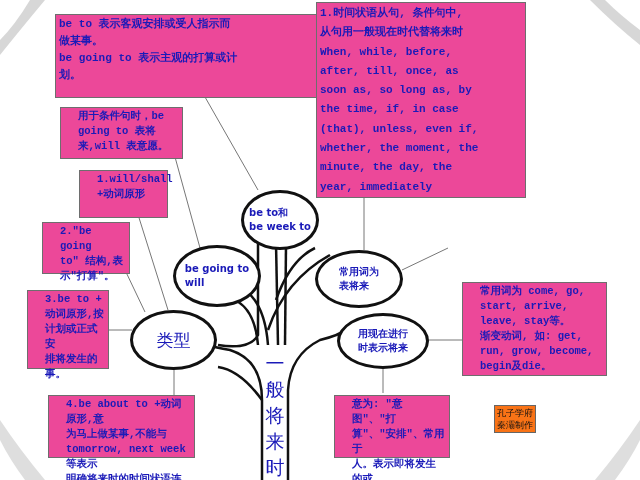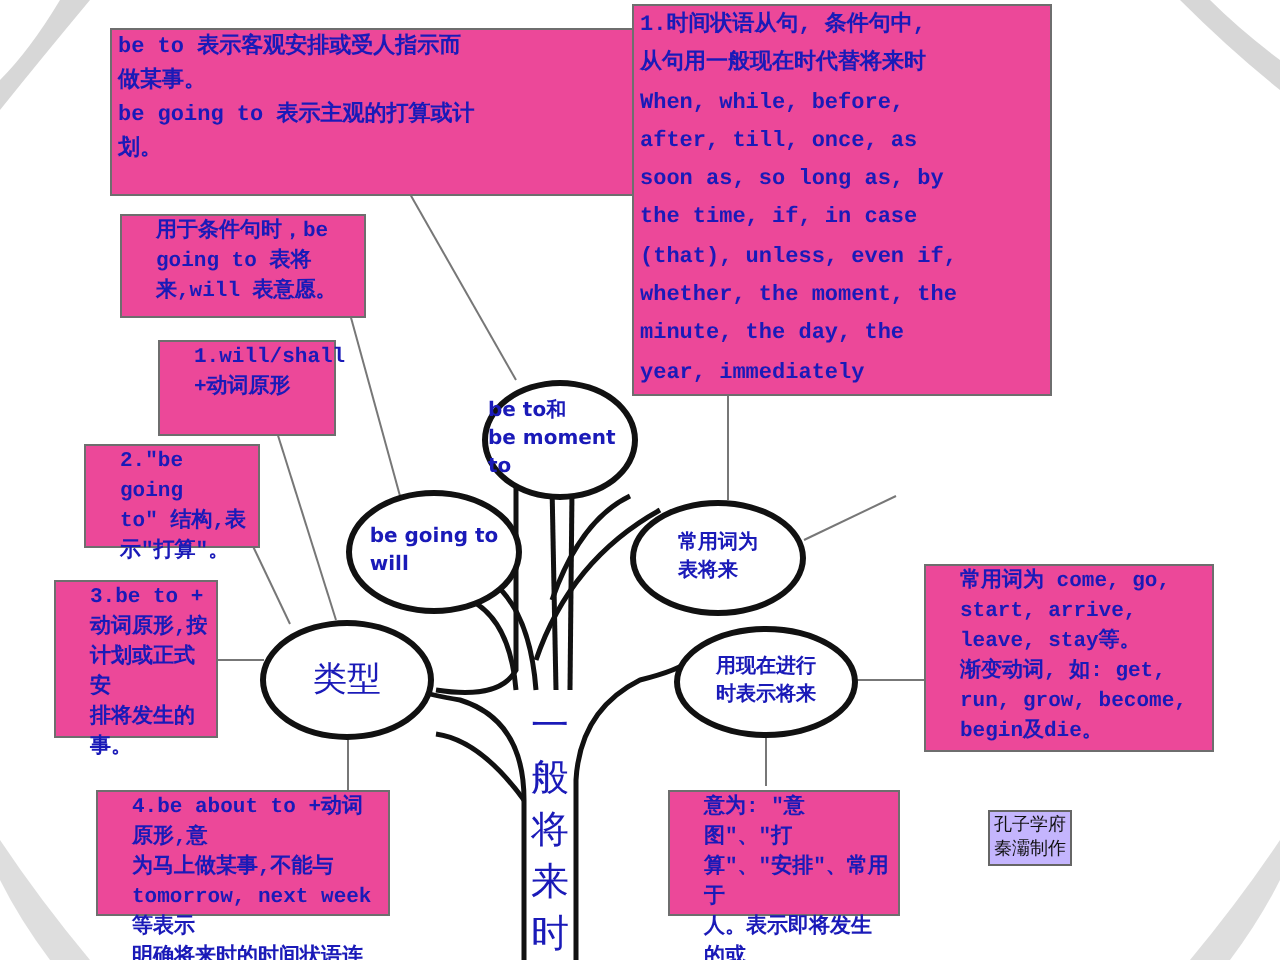--- a/index.html
+++ b/index.html
@@ -2,21 +2,21 @@
 <html><head>
 <meta charset="utf-8">
 <style>
   html, body { margin:0; padding:0; }
   body { width:640px; height:480px; position:relative; overflow:hidden; background:#ffffff; font-family:"DejaVu Sans", sans-serif; }
   .stage { position:absolute; left:0; top:0; width:640px; height:480px; }
   .box { position:absolute; border:1.5px solid #6e6e6e; background:#ec4899; color:#1a1ab8; font-family:"Liberation Mono","DejaVu Sans Mono", monospace; font-weight:bold; font-size:11px; line-height:17px; padding:1px 3px; box-sizing:border-box; white-space:pre-line; letter-spacing:0; }
   .box.small { font-size:10.5px; line-height:15px;padding-left:17px; }
   .ellipse { position:absolute; border:3px solid #111; border-radius:50%; background:#fff; color:#1a1ab8; font-family:"DejaVu Sans", sans-serif; font-weight:bold; font-size:10px; line-height:14px; box-sizing:border-box; display:flex; align-items:center; justify-content:center; text-align:left; white-space:pre-line; }
   .trunk-label { position:absolute; color:#1a1ab8; font-family:"DejaVu Serif", serif; font-size:19px; line-height:26px; width:24px; text-align:center; white-space:pre-line; }
-  .credit { position:absolute; border:1.5px solid #666; background:#c4b5fd; color:#111; font-size:9px; line-height:12px; padding:1px 2px; white-space:pre-line; }
+  .credit { position:absolute; border:1.5px solid #666; background:#f97316; color:#111; font-size:9px; line-height:12px; padding:1px 2px; white-space:pre-line; }
   svg.lines { position:absolute; left:0; top:0; }
 </style>
 </head>
 <body>
 
 <div class="stage">
 
   <svg class="lines" width="640" height="480">
 
     <path d="M0,55 Q20,30 45,0 L30,0 Q15,25 0,40 Z" fill="#bdbdbd" opacity="0.6"></path>
@@ -96,21 +96,21 @@
 渐变动词, 如: get,
 run, grow, become,
 begin及die。</div>
 
   <div class="box small" style="left:334px;top:395px;width:116px;height:63px;">意为: "意图"、"打
 算"、"安排"、常用于
 人。表示即将发生的或
 预定中计划好的活动。</div>
 
   <div class="ellipse" style="left:241px;top:190px;width:78px;height:60px;">be to和
-be moment to</div>
+be week to</div>
   <div class="ellipse" style="left:173px;top:245px;width:88px;height:62px;">be going to
   will</div>
   <div class="ellipse" style="left:130px;top:310px;width:87px;height:60px;"><span class="big-text" style="font-size:17px;font-weight:normal;font-family:'DejaVu Serif',serif;">类型</span></div>
   <div class="ellipse" style="left:315px;top:250px;width:88px;height:58px;">常用词为
 表将来</div>
   <div class="ellipse" style="left:337px;top:313px;width:92px;height:56px;">用现在进行
 时表示将来</div>
 
   <div class="trunk-label" style="left:263px;top:350px;">一
 般

